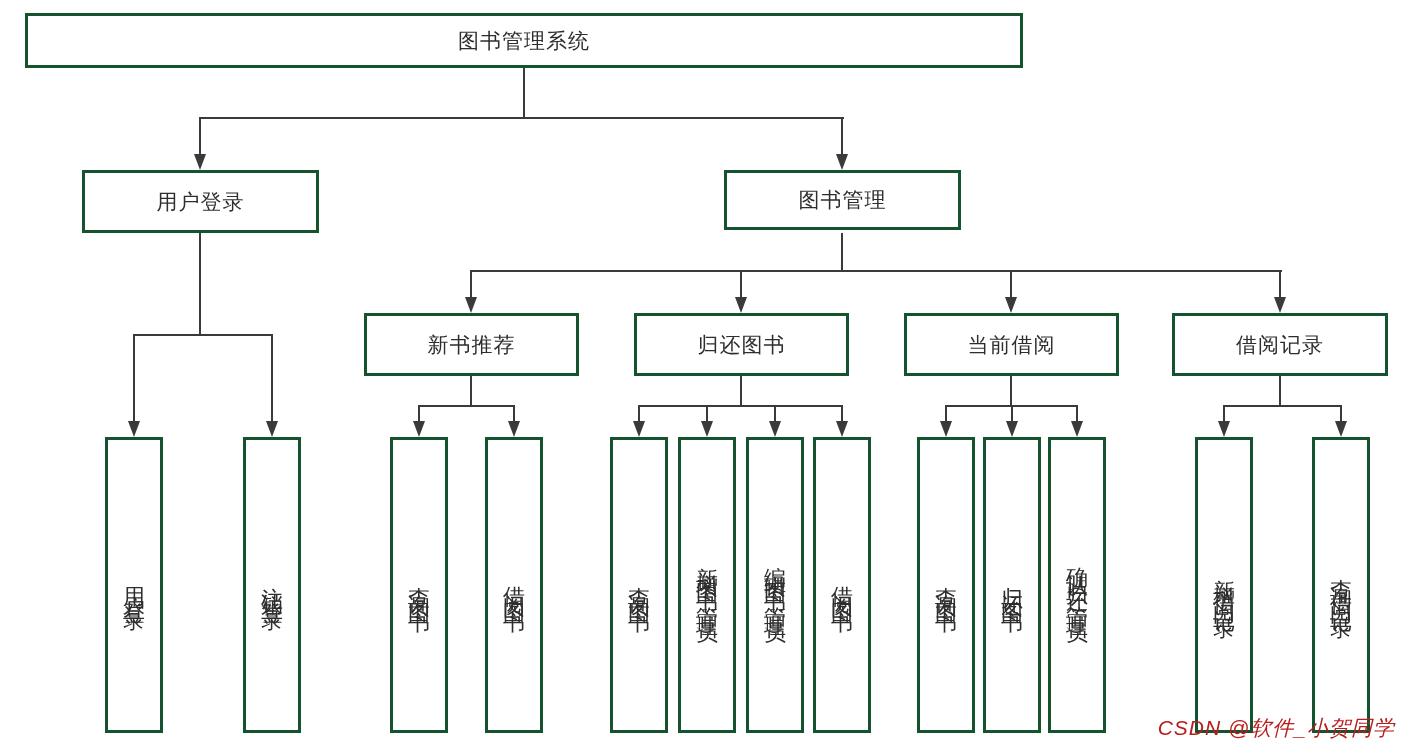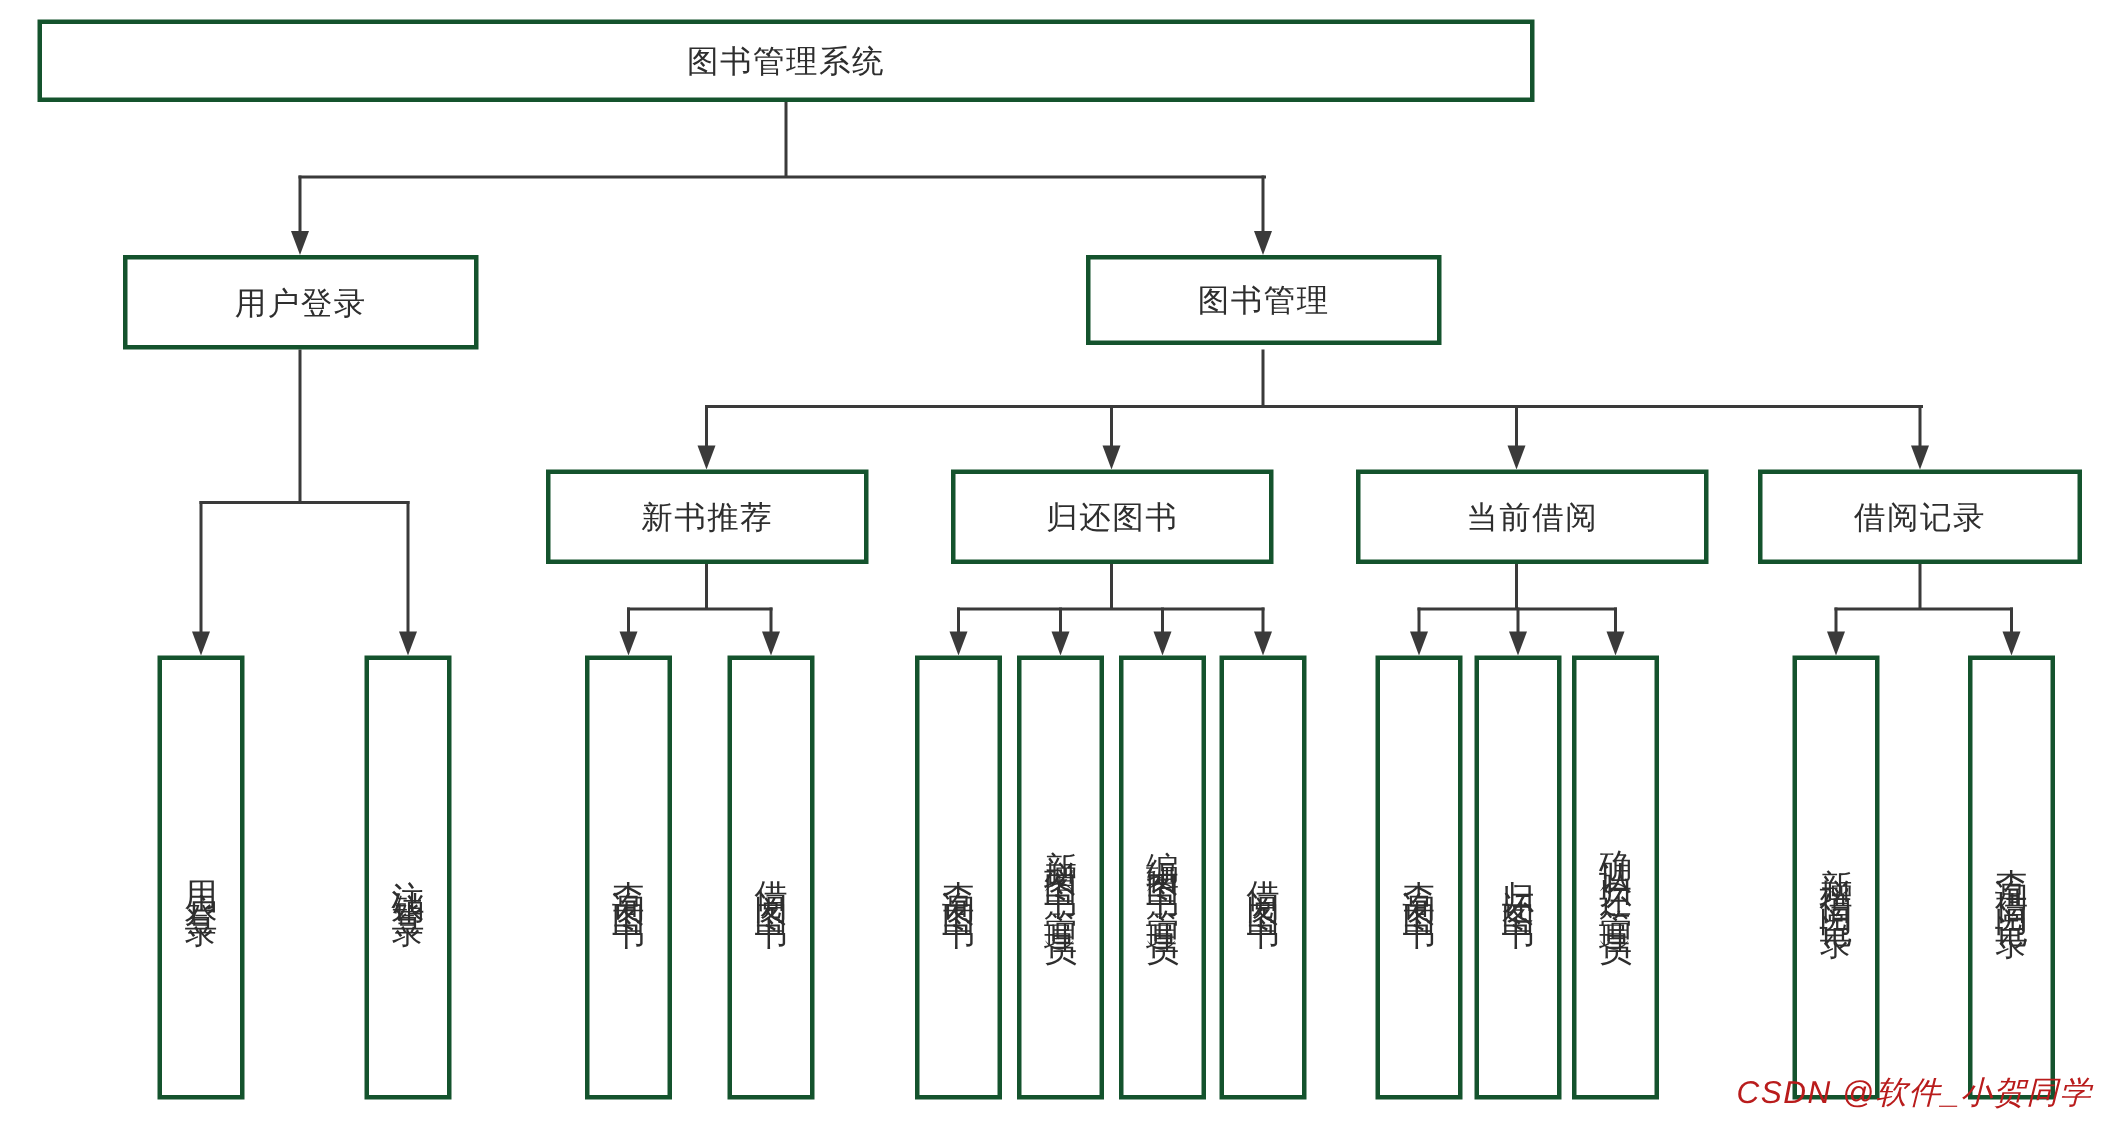--- a/index.html
+++ b/index.html
@@ -92,21 +92,21 @@
   <div class="tri" style="left:1005px; top:297px;"></div>
   <div class="vline" style="left:1279px; top:270px; height:28px;"></div>
   <div class="tri" style="left:1274px; top:297px;"></div>
 
   <div class="box" style="left:364px; top:313px; width:215px; height:63px;">
     <span>新书推荐</span>
   </div>
   <div class="box" style="left:634px; top:313px; width:215px; height:63px;">
     <span>归还图书</span>
   </div>
-  <div class="box" style="left:904px; top:313px; width:235px; height:63px;">
+  <div class="box" style="left:904px; top:313px; width:215px; height:63px;">
     <span>当前借阅</span>
   </div>
   <div class="box" style="left:1172px; top:313px; width:216px; height:63px;">
     <span>借阅记录</span>
   </div>
 
   <div class="vline" style="left:470px; top:376px; height:30px;"></div>
   <div class="hline" style="left:418px; top:405px; width:97px;"></div>
   <div class="vline" style="left:418px; top:405px; height:18px;"></div>
   <div class="tri" style="left:413px; top:421px;"></div>

